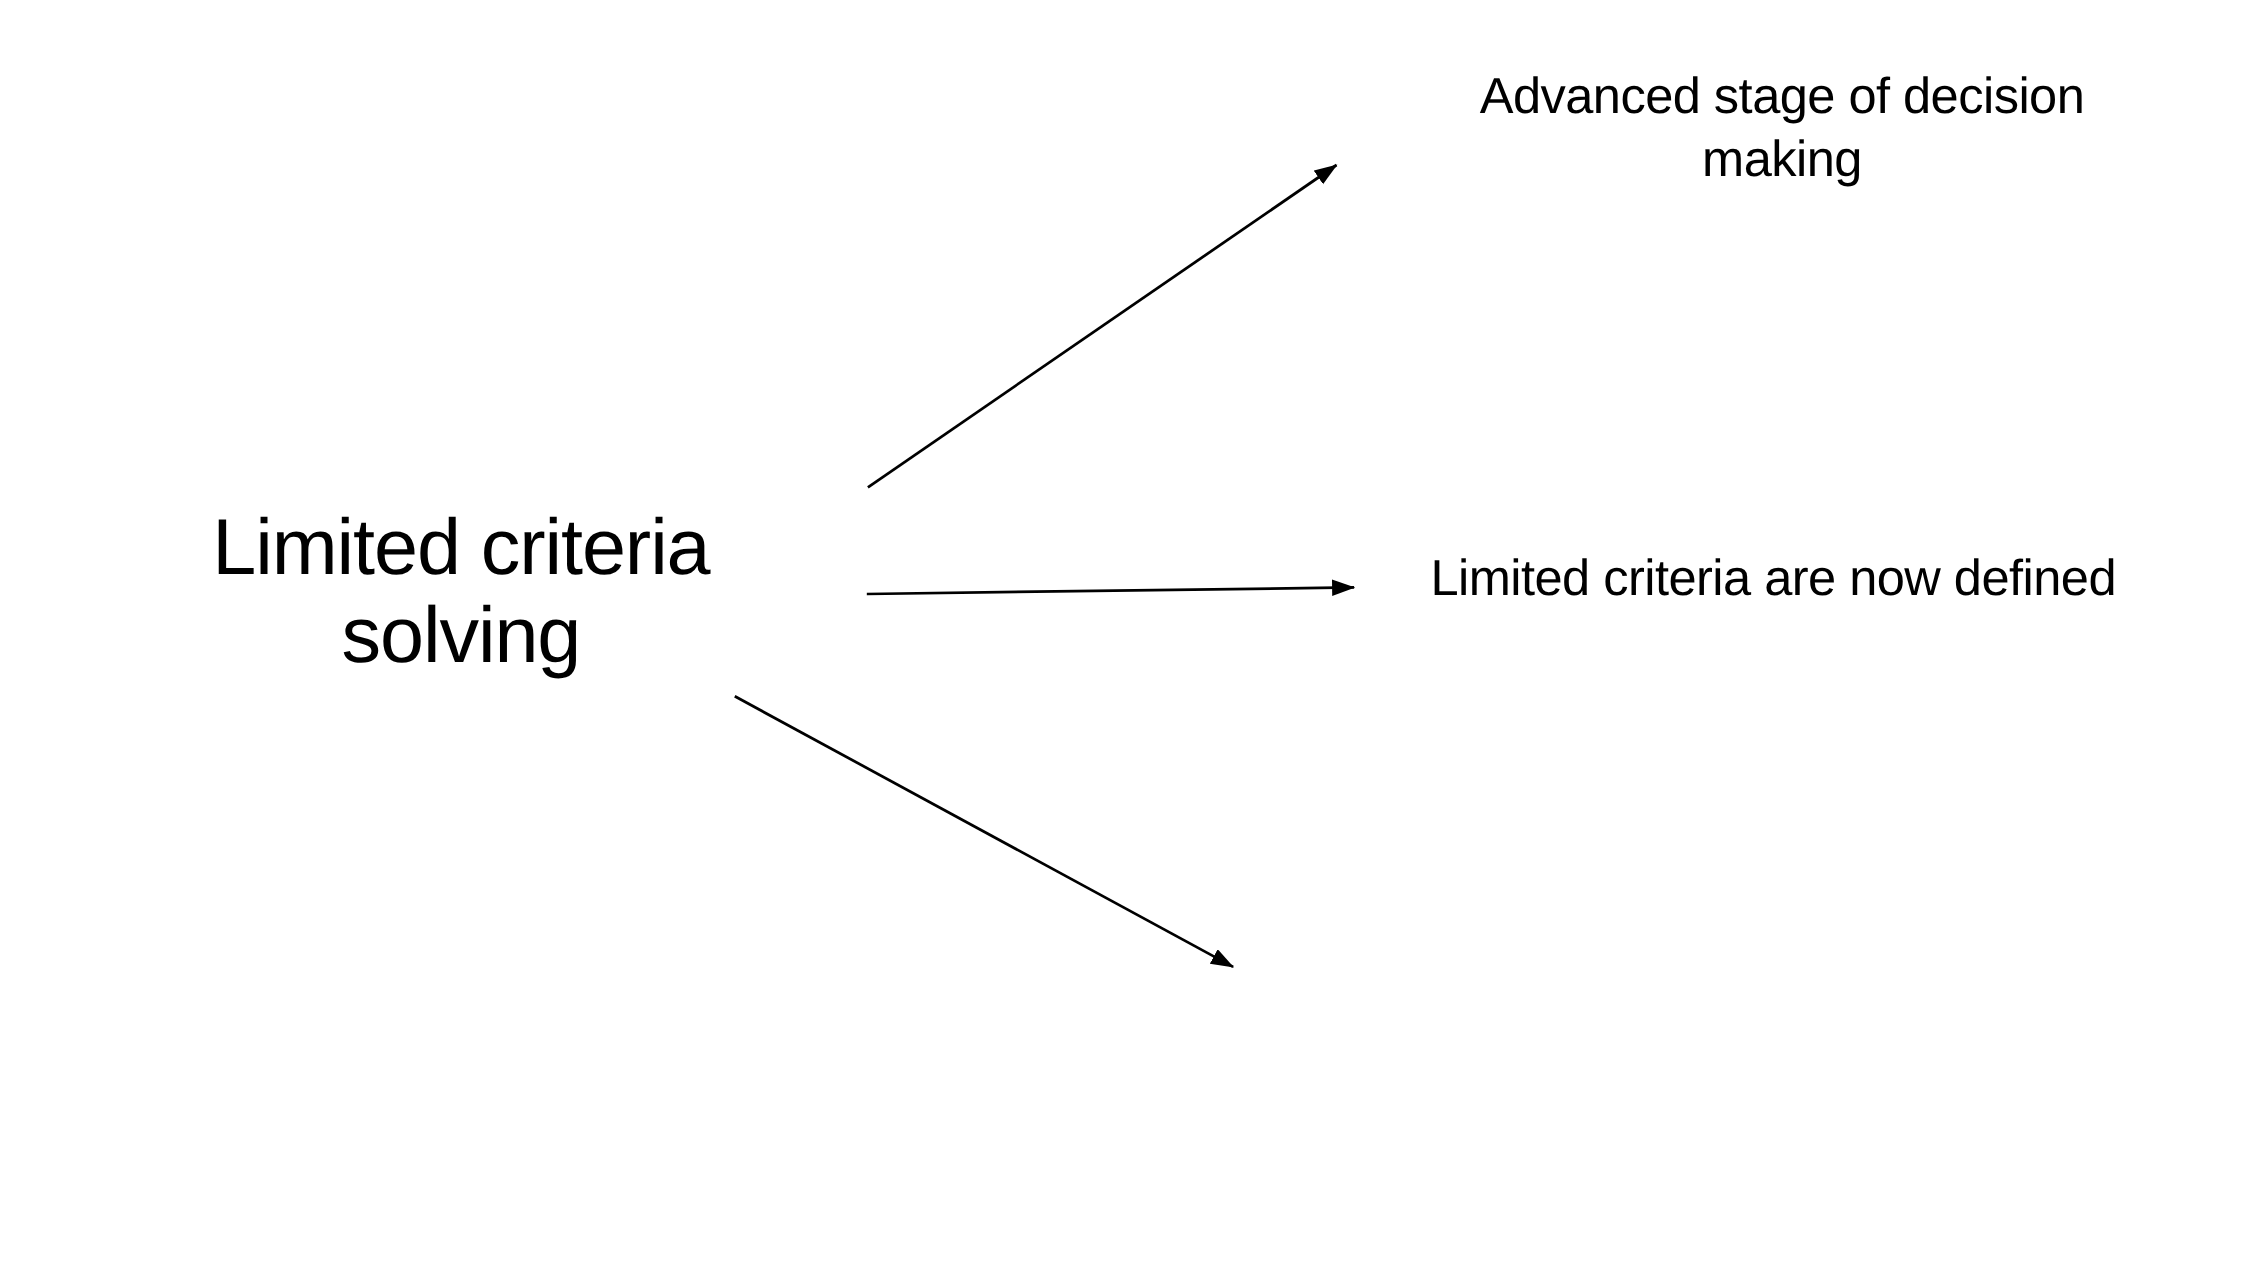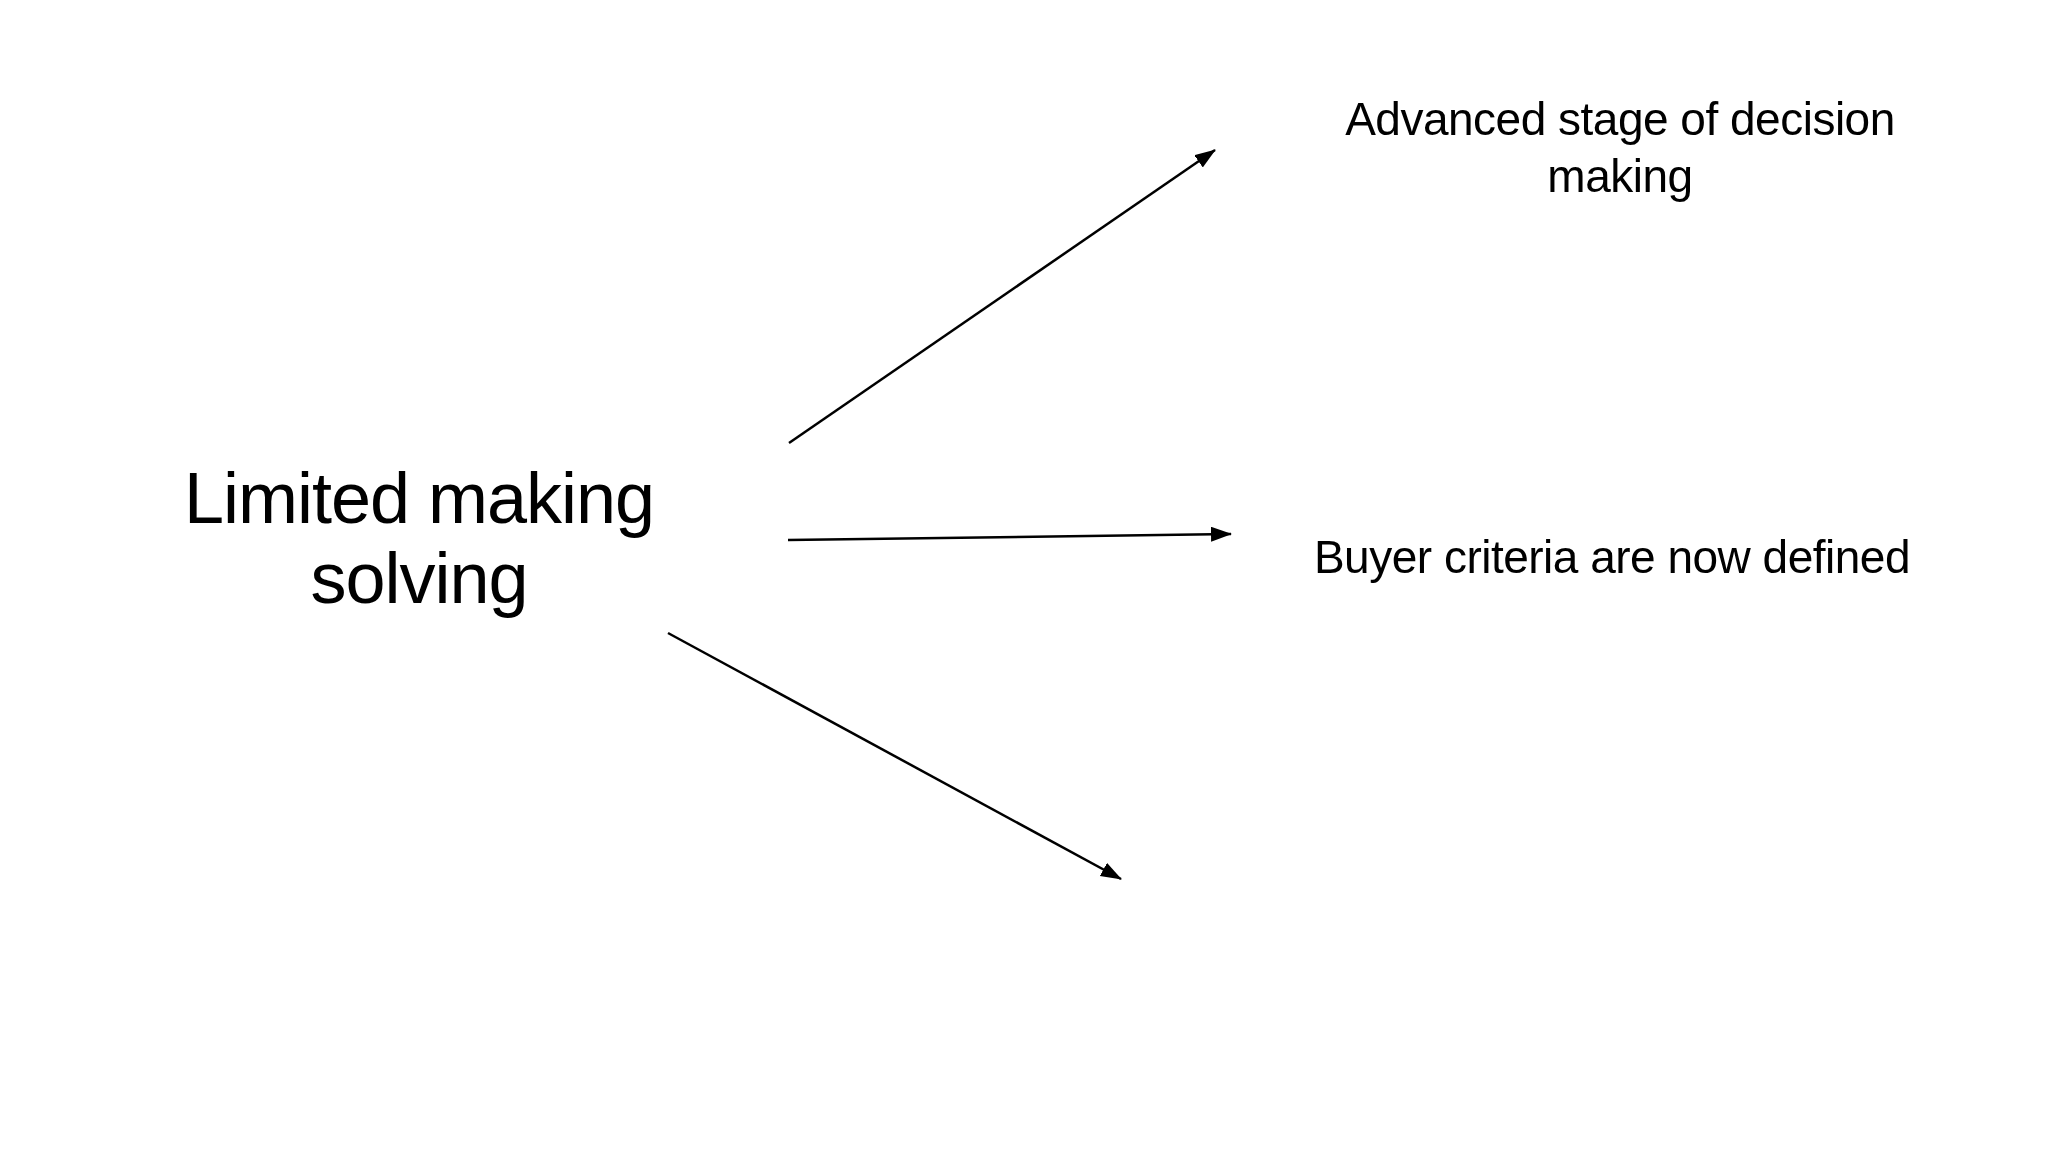--- a/index.html
+++ b/index.html
@@ -35,21 +35,20 @@
     font-size: 72px;
     line-height: 80px;
     font-weight: 400;
     letter-spacing: -1px;
   }
   .branch-label {
     font-size: 46px;
     line-height: 57px;
     font-weight: 400;
     letter-spacing: -0.5px;
-    margin-top: 32px;
   }
   .branch-top {
     left: 1280px;
     top: 59px;
     width: 680px;
   }
   .branch-middle {
     left: 1232px;
     top: 498px;
     width: 760px;
@@ -76,20 +75,20 @@
     <defs>
       <marker id="arrowhead" markerUnits="userSpaceOnUse" markerWidth="26" markerHeight="18" refX="20" refY="7.5" orient="auto">
         <path d="M0,0 L21,7.5 L0,15 Z" fill="#000000"></path>
       </marker>
     </defs>
     <line class="arrow-line" marker-end="url(#arrowhead)" x1="789" y1="443" x2="1215" y2="150"></line>
     <line class="arrow-line" marker-end="url(#arrowhead)" x1="788" y1="540" x2="1231" y2="534"></line>
     <line class="arrow-line" marker-end="url(#arrowhead)" x1="668" y1="633" x2="1121" y2="879"></line>
   </svg>
 
-  <div class="node root-node">Limited making solving</div>
+  <div class="node root-node">Limited criteria solving</div>
 
   <div class="node branch-label branch-top">Advanced stage of decision making</div>
 
-  <div class="node branch-label branch-middle">Buyer criteria are now defined</div>
+  <div class="node branch-label branch-middle">Limited criteria are now defined</div>
 
 
 </div>
 
 </body></html>

